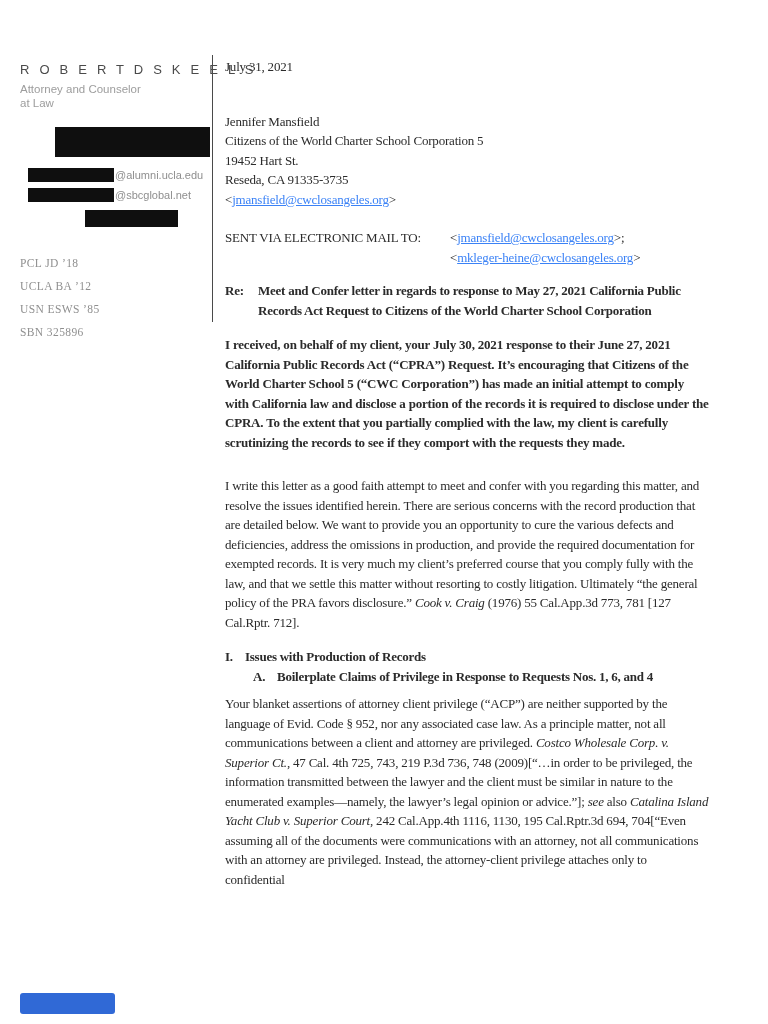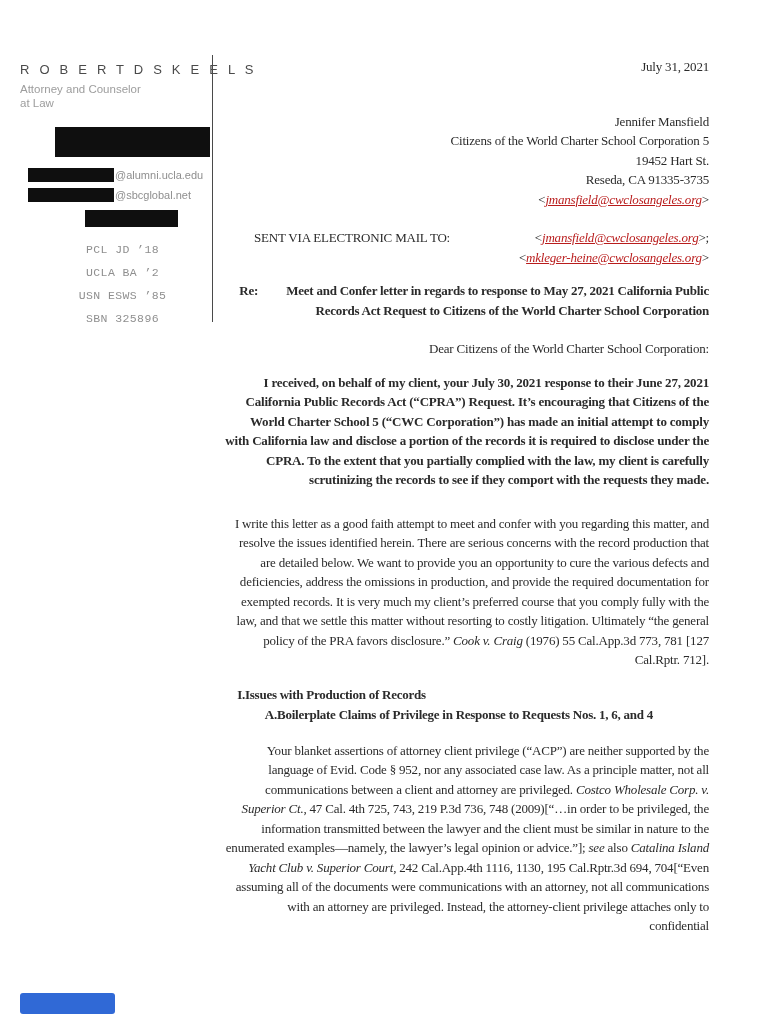--- a/index.html
+++ b/index.html
@@ -13,45 +13,45 @@
   .lh-title{position:absolute;left:20px;top:82px;width:192px;text-align:left;
             font-family:"Liberation Sans", sans-serif;font-size:11.5px;line-height:14px;color:#9d9d9d;}
   .bar{position:absolute;background:#0f0f0f;}
   .bar1{left:55px;top:127px;width:155px;height:30px;}
   .bar4{left:85px;top:210px;width:93px;height:17px;}
   .contact-row{position:absolute;left:28px;display:flex;align-items:center;
                font-family:"Liberation Sans", sans-serif;font-size:11px;color:#8f8f8f;}
   .row1{top:168px;}
   .row2{top:188px;}
   .bar-sm{display:inline-block;width:86px;height:14px;background:#0f0f0f;margin-right:1px;}
-  .creds{position:absolute;left:20px;top:238px;width:205px;text-align:center;
-         font-family:Liberation Mono, monospace;font-size:11.5px;line-height:23px;
+  .creds{position:absolute;left:20px;top:252px;width:205px;text-align:left;
+         font-family:Liberation Serif, serif;font-size:11.5px;line-height:23px;
          letter-spacing:.4px;color:#8f8f8f;}
   .divider{position:absolute;left:212px;top:55px;width:1px;height:267px;background:#4a4a4a;}
 
   
   .body{position:absolute;left:225px;top:57px;width:484px;font-size:13px;line-height:19.5px;
-        letter-spacing:-0.2px;text-align:right;}
+        letter-spacing:-0.2px;}
   .block{margin:0;}
   .recipient{margin-top:35px;}
   .sentvia{margin-top:19px;display:flex;}
   .sentvia .sv-label{width:225px;flex:0 0 225px;}
-  .sv-emails{flex:1;margin-left:7px;}
+  .sv-emails{flex:1;}
   .re{margin-top:14px;display:flex;font-weight:bold;line-height:20px;letter-spacing:-0.25px;}
   .re .re-label{width:33px;flex:0 0 33px;}
   .salutation{margin-top:18px;}
   .para1{margin-top:14px;font-weight:bold;}
   .para2{margin-top:24px;}
   .outline{margin-top:15px;font-weight:bold;line-height:20px;letter-spacing:-0.25px;}
   .h1row{display:flex;}
   .h1row .onum{width:20px;flex:0 0 20px;}
   .h2row{display:flex;padding-left:28px;}
   .h2row .onum{width:24px;flex:0 0 24px;}
-  .para3{margin-top:16px;}
-  a.mail{color:#b91c1c;text-decoration:underline;cursor:pointer;font-style:italic;}
+  .para3{margin-top:7px;}
+  a.mail{color:#3b82f6;text-decoration:underline;cursor:pointer;}
   i{}
 
   
   .badge{position:absolute;left:20px;top:993px;width:95px;height:21px;background:#3069d6;
          border-radius:3px;cursor:pointer;}
 </style>
 </head>
 <body>
 
 <div class="page">
@@ -70,21 +70,21 @@
   </div>
   <div class="contact-row row2">
     <span class="bar-sm"></span>
     <span>@sbcglobal.net</span>
   </div>
 
   <div class="bar bar4"></div>
 
   <div class="creds">
     <div>PCL JD ’18</div>
-    <div>UCLA BA ’2</div>
+    <div>UCLA BA ’12</div>
     <div>USN ESWS ’85</div>
     <div>SBN 325896</div>
   </div>
 
   <div class="divider"></div>
 
   <main class="body">
 
     <div class="block">July 31, 2021</div>
 
@@ -102,21 +102,20 @@
         <div><span>&lt;</span><a class="mail">jmansfield@cwclosangeles.org</a><span>&gt;;</span></div>
         <div><span>&lt;</span><a class="mail">mkleger-heine@cwclosangeles.org</a><span>&gt;</span></div>
       </div>
     </div>
 
     <div class="block re">
       <span class="re-label">Re:</span>
       <span class="re-text">Meet and Confer letter in regards to response to May 27, 2021 California Public Records Act Request to Citizens of the World Charter School Corporation</span>
     </div>
 
-    <div class="block salutation">Dear Citizens of the World Charter School Corporation:</div>
 
     <p class="block para1">I received, on behalf of my client, your July 30, 2021 response to their June 27, 2021 California Public Records Act (“CPRA”) Request. It’s encouraging that Citizens of the World Charter School 5 (“CWC Corporation”) has made an initial attempt to comply with California law and disclose a portion of the records it is required to disclose under the CPRA. To the extent that you partially complied with the law, my client is carefully scrutinizing the records to see if they comport with the requests they made.</p>
 
     <p class="block para2"><span>I write this letter as a good faith attempt to meet and confer with you regarding this matter, and resolve the issues identified herein. There are serious concerns with the record production that are detailed below. We want to provide you an opportunity to cure the various defects and deficiencies, address the omissions in production, and provide the required documentation for exempted records. It is very much my client’s preferred course that you comply fully with the law, and that we settle this matter without resorting to costly litigation. Ultimately “the general policy of the PRA favors disclosure.” </span><i>Cook v. Craig</i><span> (1976) 55 Cal.App.3d 773, 781 [127 Cal.Rptr. 712].</span></p>
 
     <div class="block outline">
       <div class="h1row">
         <span class="onum">I.</span>
         <span>Issues with Production of Records</span>
       </div>

